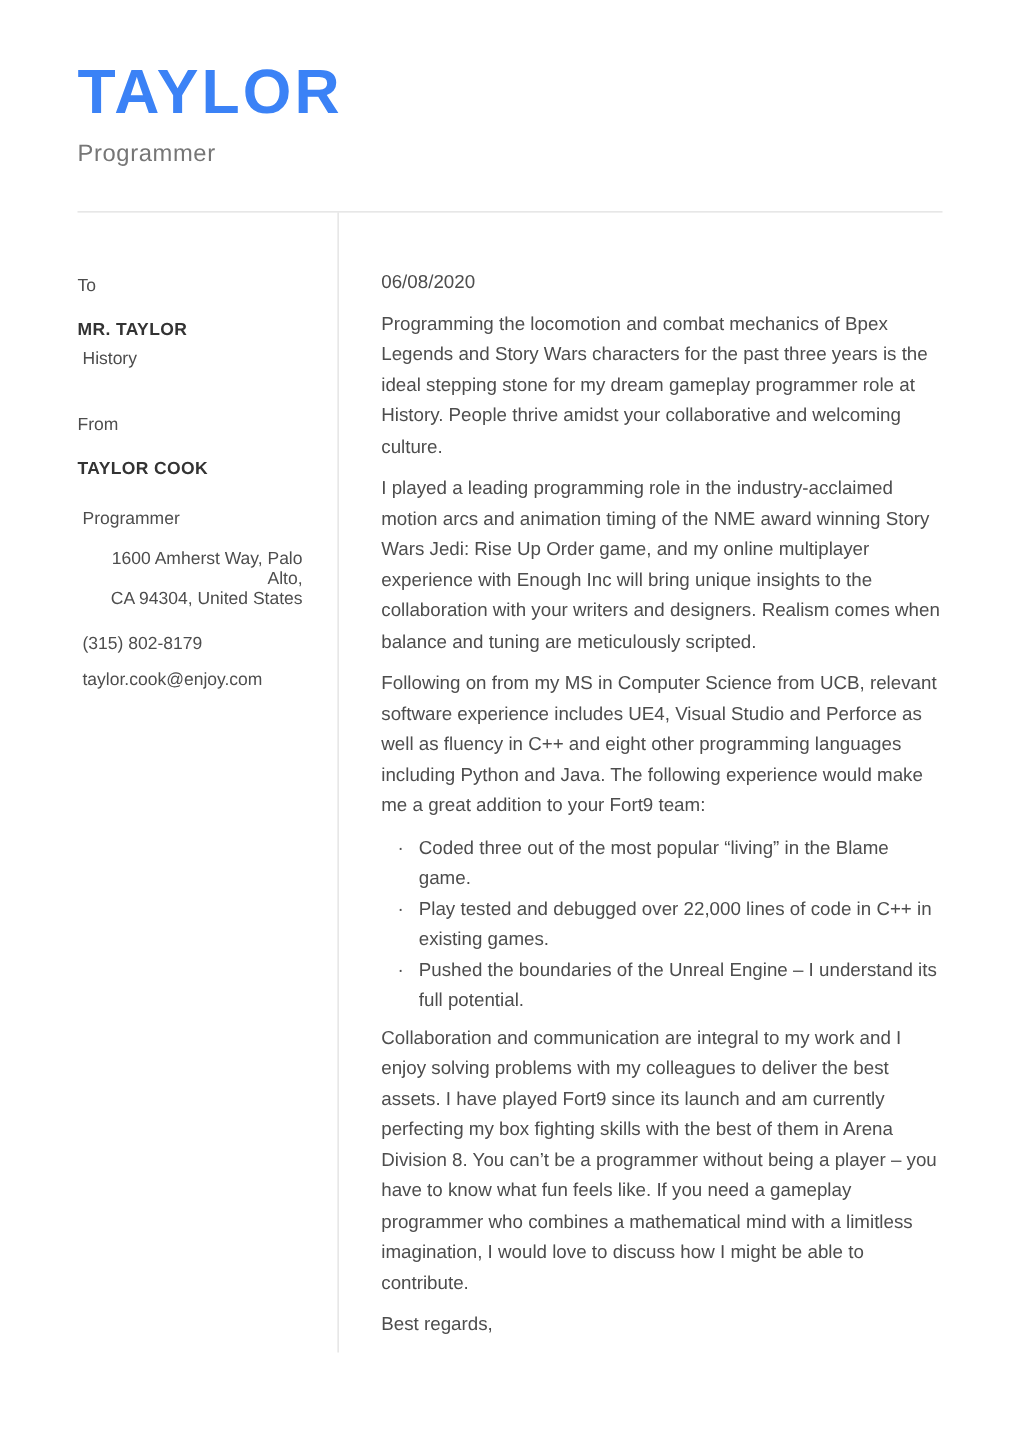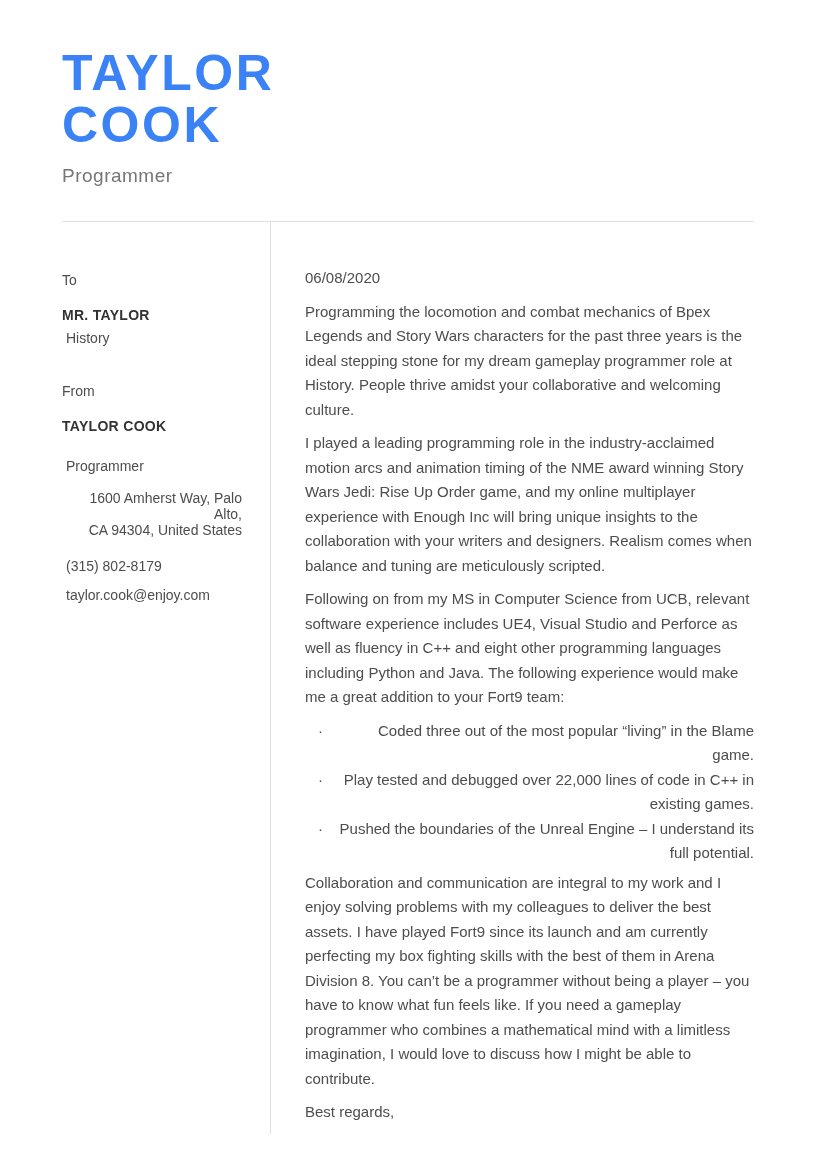--- a/index.html
+++ b/index.html
@@ -86,31 +86,30 @@
   .bullets li {
     display: flex;
     padding-left: 13px;
     line-height: 24.5px;
   }
   .bullet-marker {
     width: 17px;
     flex-shrink: 0;
     color: #4d4d4d;
   }
-  .bullet-text { flex: 1; text-align: right; }
+  .bullet-text { flex: 1; }
 </style>
 </head>
 <body>
 
 <div class="page">
 
   <header class="header">
     <h1 class="name">
       <span class="name-line">TAYLOR</span>
-      <span class="name-line">COOK</span>
     </h1>
     <div class="job-title">Programmer</div>
   </header>
 
   <div class="rule"></div>
 
   <div class="columns">
 
     <aside class="sidebar">
       <div class="side-label">To</div>

